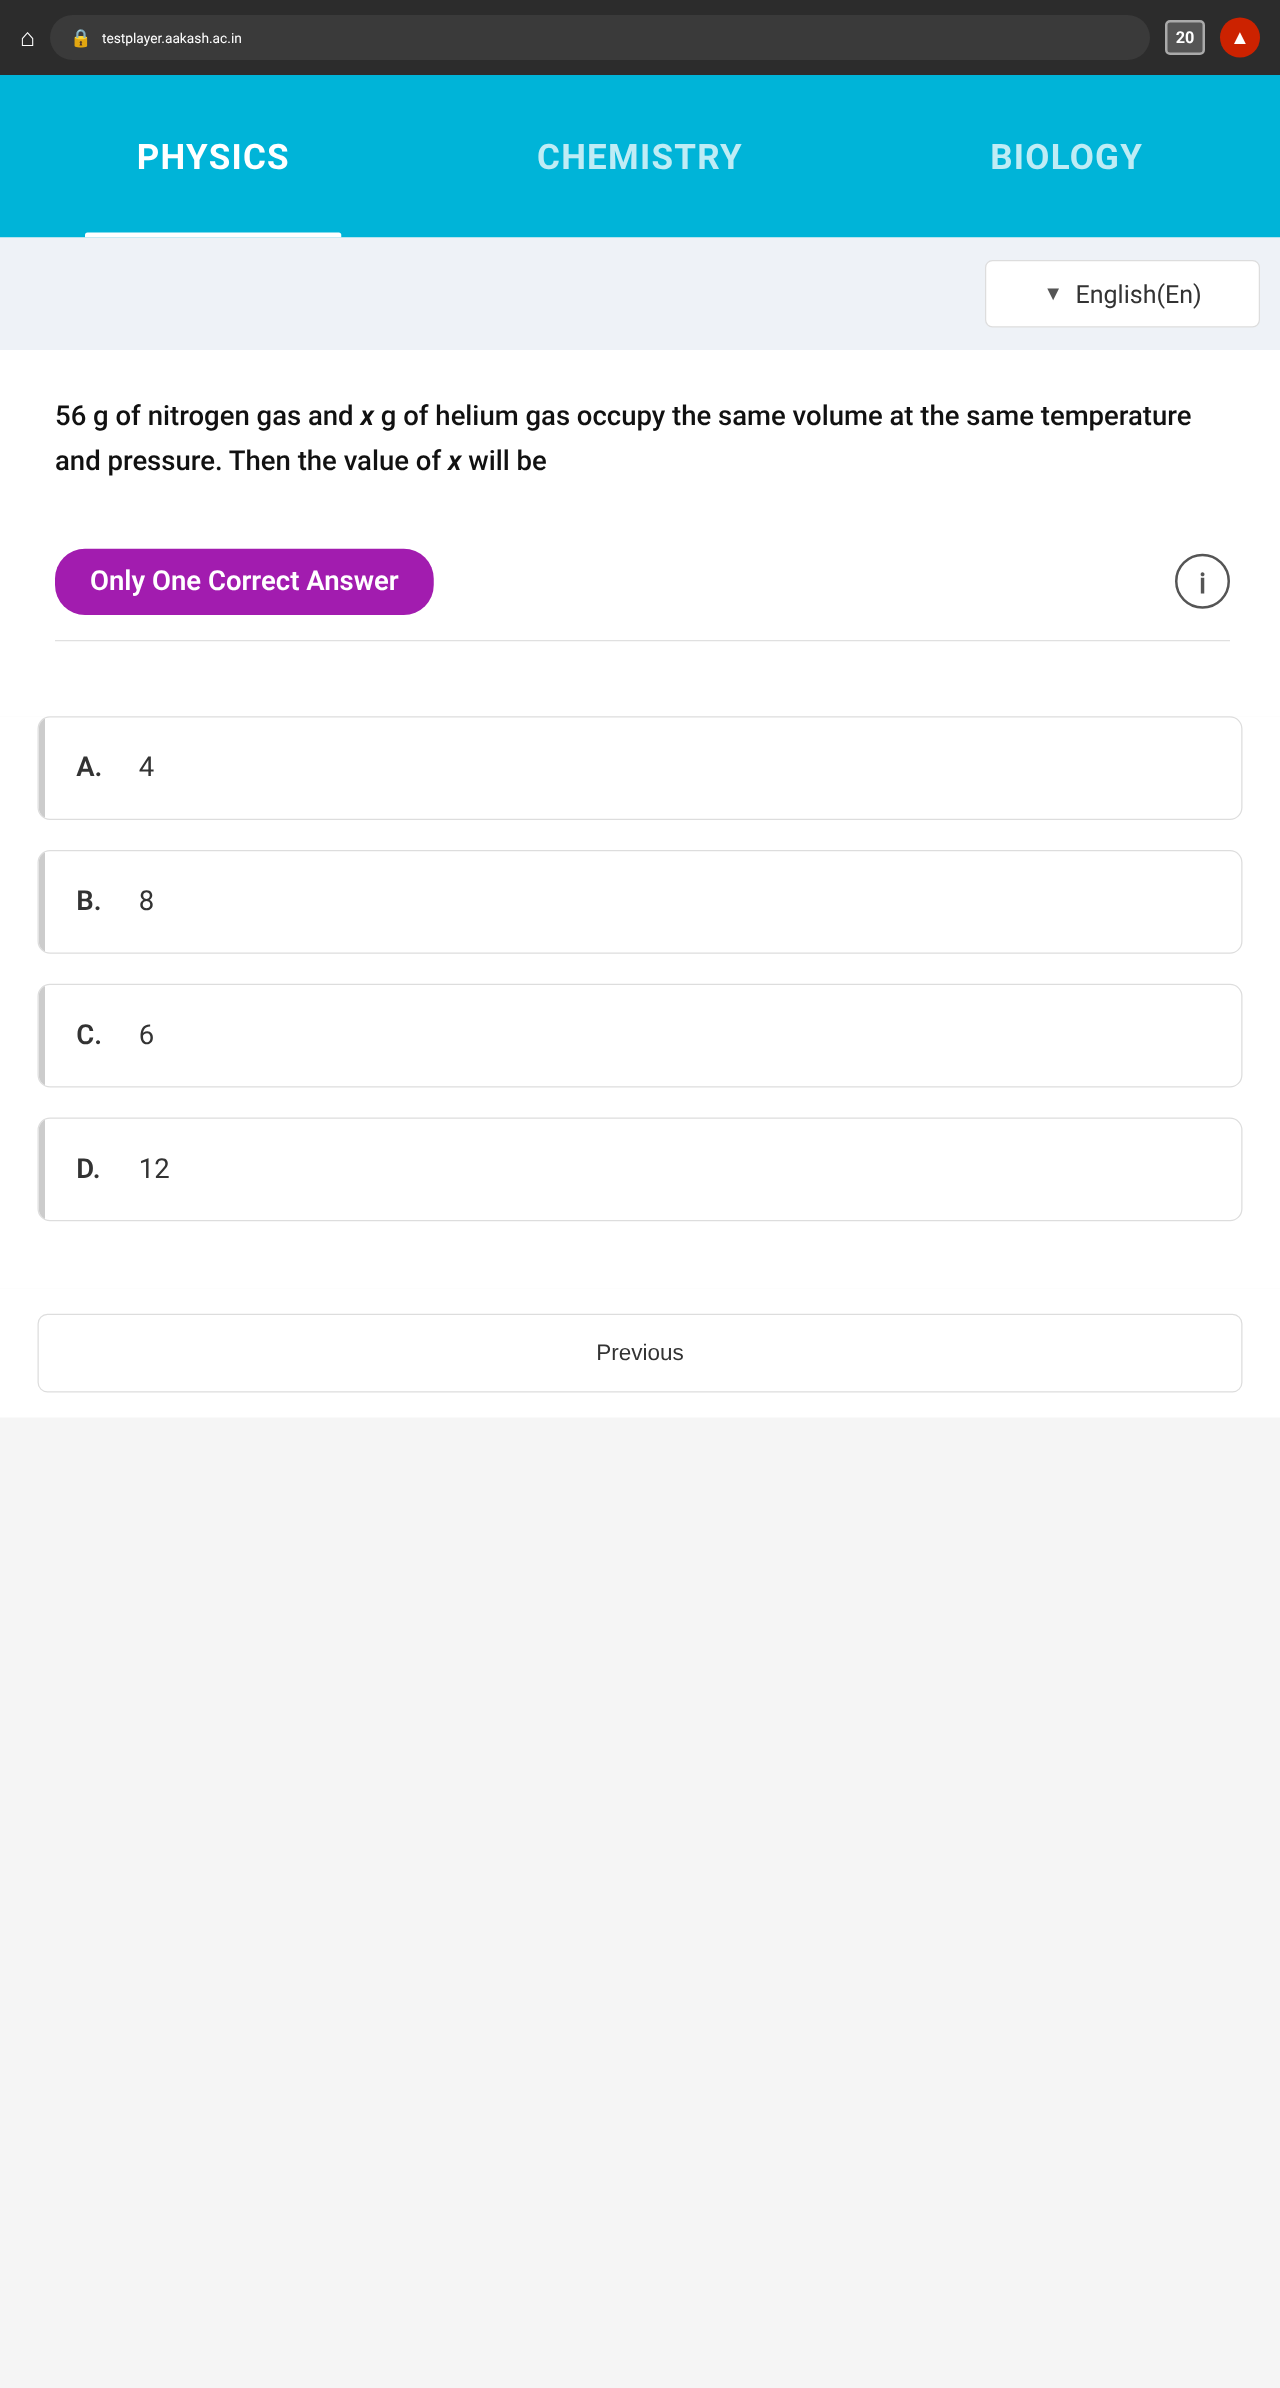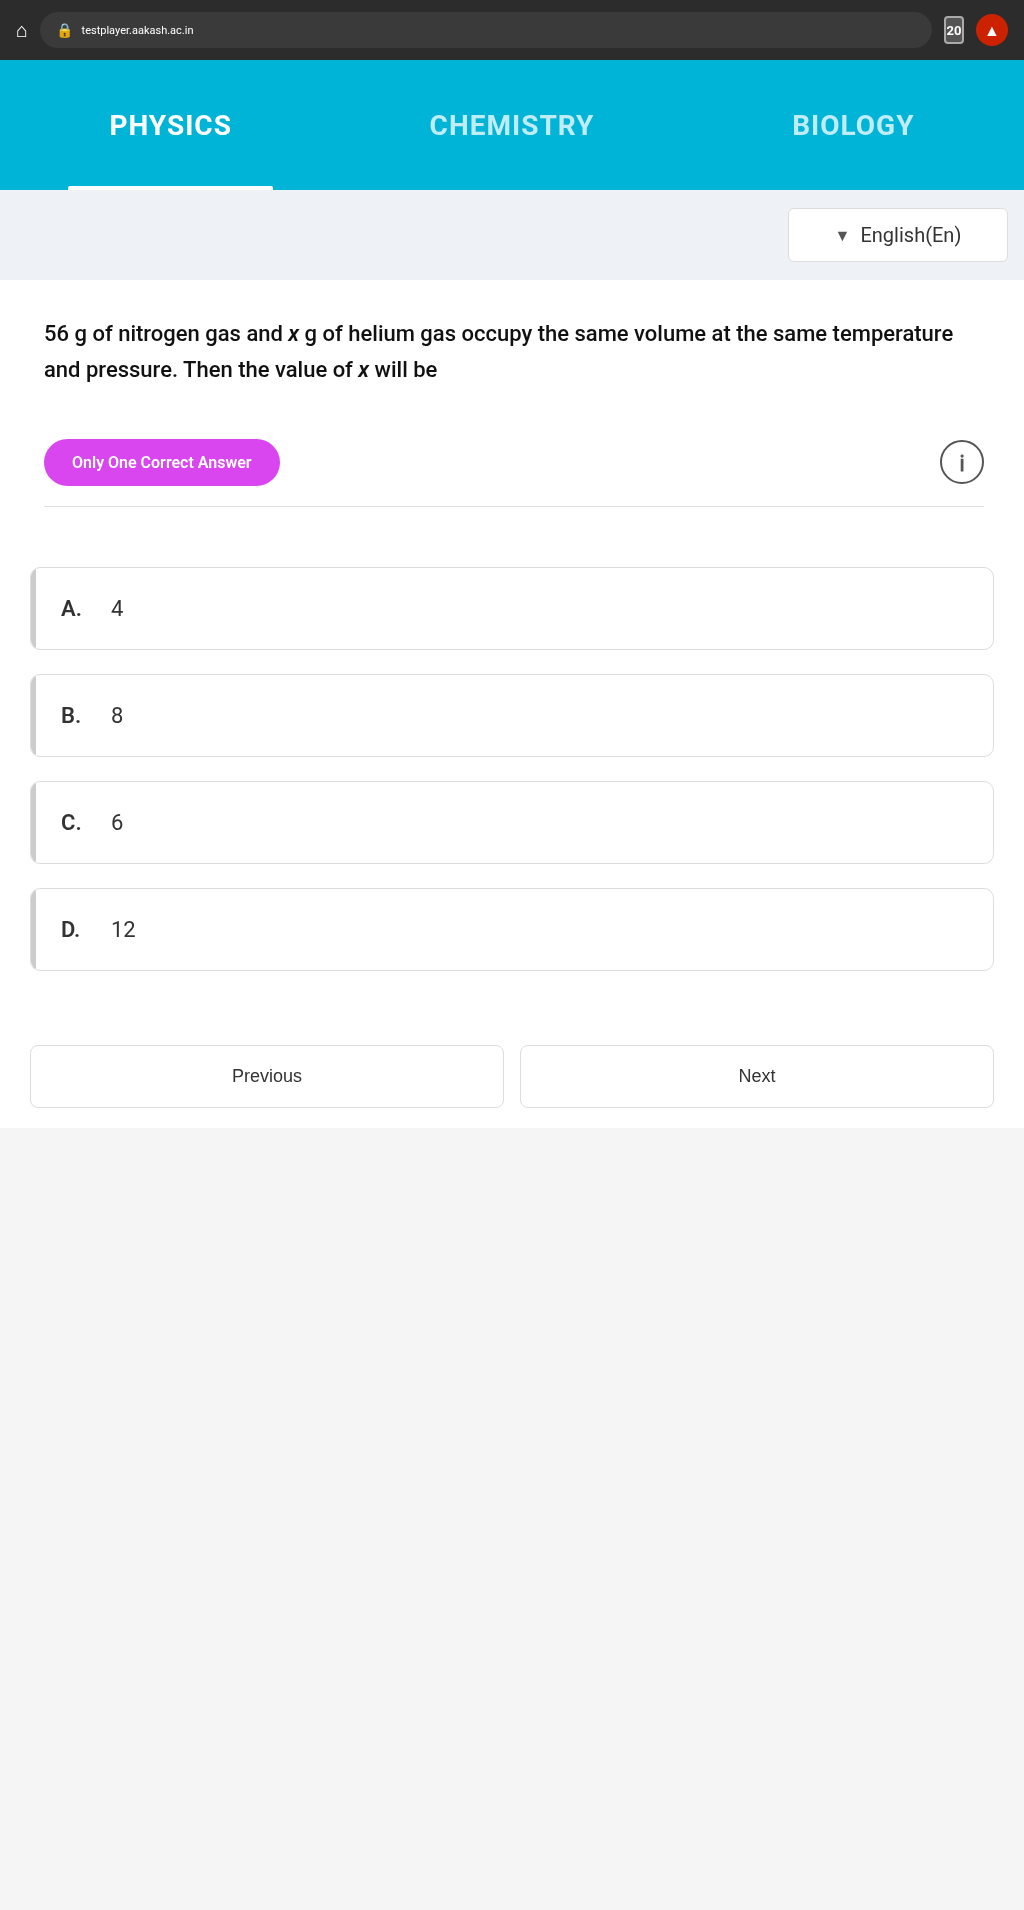--- a/index.html
+++ b/index.html
@@ -52,21 +52,21 @@
       font-size: 11px;
     }
 
     .browser-tabs-badge {
       background: #555;
       border: 2px solid #aaa;
       border-radius: 4px;
       color: white;
       font-size: 13px;
       font-weight: bold;
-      width: 20px;
+      width: 32px;
       height: 28px;
       display: flex;
       align-items: center;
       justify-content: center;
     }
 
     .browser-update-btn {
       background: #cc2200;
       border-radius: 50%;
       width: 32px;
@@ -165,25 +165,25 @@
     
     .question-meta {
       display: flex;
       align-items: center;
       justify-content: space-between;
       margin-top: 50px;
       margin-bottom: 20px;
     }
 
     .question-type-badge {
-      background: #d946ef;
+      background: #a21caf;
       color: white;
       border-radius: 24px;
       padding: 14px 28px;
-      font-size: 16px;
+      font-size: 22px;
       font-weight: 600;
     }
 
     .info-icon {
       width: 44px;
       height: 44px;
       border-radius: 50%;
       border: 2px solid #555;
       display: flex;
       align-items: center;
@@ -326,14 +326,13 @@
 
   <div class="option-item">
     <span class="option-label">D.</span>
     <span class="option-value">12</span>
   </div>
 
 </div>
 
 <div class="bottom-buttons">
   <button class="bottom-btn">Previous</button>
-  <button class="bottom-btn">Next</button>
 </div>
 
 </body></html>

